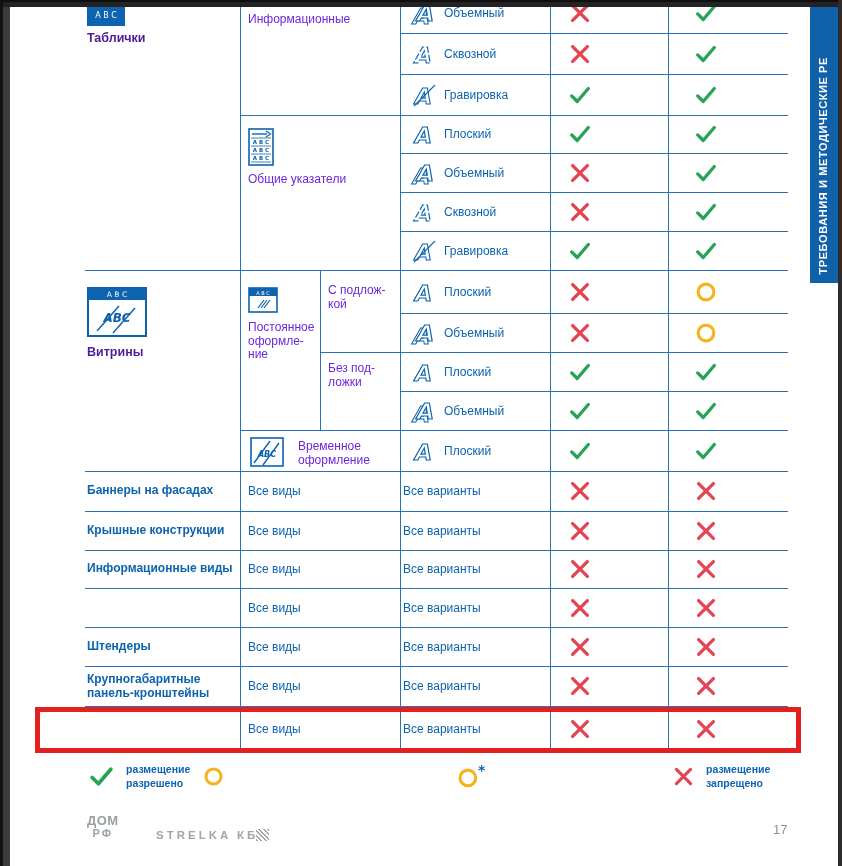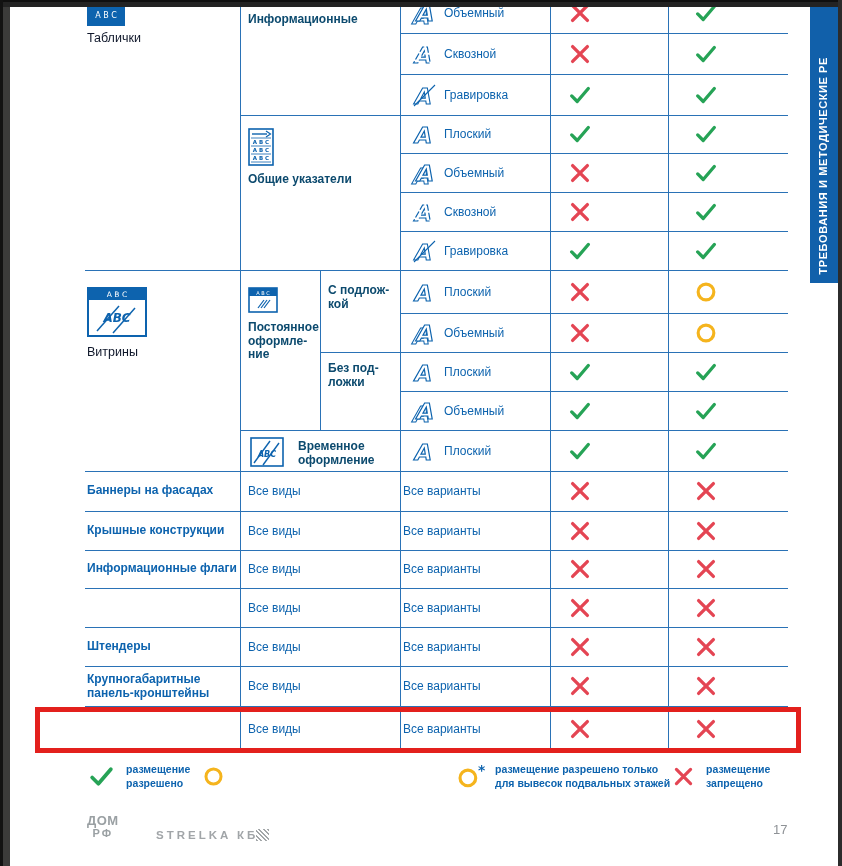--- a/index.html
+++ b/index.html
@@ -4,22 +4,22 @@
 <style>
   html,body{margin:0;padding:0;background:#3b3b3a;}
   .stage{position:relative;width:842px;height:866px;overflow:hidden;background:#3b3b3a;
          font-family:"Liberation Sans","DejaVu Sans",sans-serif;}
   .chrome-top{position:absolute;left:0;top:0;width:842px;height:7px;background:#232323;border-top:2px solid #0f0f0f;box-sizing:border-box;}
   .chrome-left{position:absolute;left:0;top:0;width:3px;height:866px;background:#121212;}
   .chrome-right{position:absolute;right:0;top:0;width:4px;height:866px;background:#2c2c2c;}
   .page{position:absolute;left:10px;top:7px;width:828px;height:859px;background:#ffffff;overflow:hidden;}
   .abs{position:absolute;}
   .pre{white-space:pre-line;}
-  .cell-lbl{font-size:12px;line-height:13.5px;color:#0c4a6e;font-weight:bold;}
-  .cat-lbl{font-size:12.5px;line-height:14px;color:#0f172a;font-weight:400;}
+  .cell-lbl{font-size:12px;line-height:13.5px;color:#6d28d9;}
+  .cat-lbl{font-size:12.5px;line-height:14px;color:#4c1d95;font-weight:700;}
   .grid{position:absolute;left:0;top:0;pointer-events:none;}
   
   .trow{position:absolute;left:390px;width:388px;}
   .ticon{position:absolute;left:10px;top:50%;transform:translateY(-50%);width:28px;height:28px;}
   .ticon svg{width:100%;height:100%;display:block;}
   .tlabel{position:absolute;left:44px;top:50%;transform:translateY(-50%);font-size:12px;color:#0d63ae;font-weight:400;}
   .mark{position:absolute;top:50%;transform:translateY(-50%);width:24px;height:24px;}
   .mark svg{width:100%;height:100%;display:block;}
   .m1{left:168px;} .m2{left:294px;}
   
@@ -414,21 +414,21 @@
             <path d="M5 5 L21 21 M21 5 L5 21" fill="none" stroke="#e44553" stroke-width="3.6" stroke-linecap="round"></path>
           </svg>
         </span>
       <span class="mark bm2">
           <svg viewBox="0 0 26 26">
             <path d="M5 5 L21 21 M21 5 L5 21" fill="none" stroke="#e44553" stroke-width="3.6" stroke-linecap="round"></path>
           </svg>
         </span>
     </div>
     <div class="brow" style="top:543px;height:38px;">
-      <span class="rlabel">Информационные флаги</span>
+      <span class="rlabel">Информационные виды</span>
       <span class="kinds">Все виды</span>
       <span class="variants">Все варианты</span>
       <span class="mark bm1">
           <svg viewBox="0 0 26 26">
             <path d="M5 5 L21 21 M21 5 L5 21" fill="none" stroke="#e44553" stroke-width="3.6" stroke-linecap="round"></path>
           </svg>
         </span>
       <span class="mark bm2">
           <svg viewBox="0 0 26 26">
             <path d="M5 5 L21 21 M21 5 L5 21" fill="none" stroke="#e44553" stroke-width="3.6" stroke-linecap="round"></path>
@@ -510,22 +510,20 @@
           <circle cx="13" cy="13" r="8.5" fill="none" stroke="#f5b41d" stroke-width="3.4"></circle>
         </svg>
       </span>
 
     <span class="lg-ic" style="left:447px;top:758px;width:31px;height:24px;">
         <svg viewBox="0 0 32 26">
           <circle cx="11" cy="14" r="8.5" fill="none" stroke="#f5b41d" stroke-width="3.4"></circle>
           <text x="22" y="11" font-size="15" font-weight="bold" fill="#0d63ae" font-family="DejaVu Sans,sans-serif">*</text>
         </svg>
       </span>
-    <span class="lg-tx" style="left:485px;top:756px;">размещение разрешено только
-для вывесок подвальных этажей</span>
 
     <span class="lg-ic" style="left:662px;top:758px;width:23px;height:23px;">
         <svg viewBox="0 0 26 26">
           <path d="M5 5 L21 21 M21 5 L5 21" fill="none" stroke="#e44553" stroke-width="3.6" stroke-linecap="round"></path>
         </svg>
       </span>
     <span class="lg-tx" style="left:696px;top:756px;">размещение
 запрещено</span>
 
     <div class="domrf">

